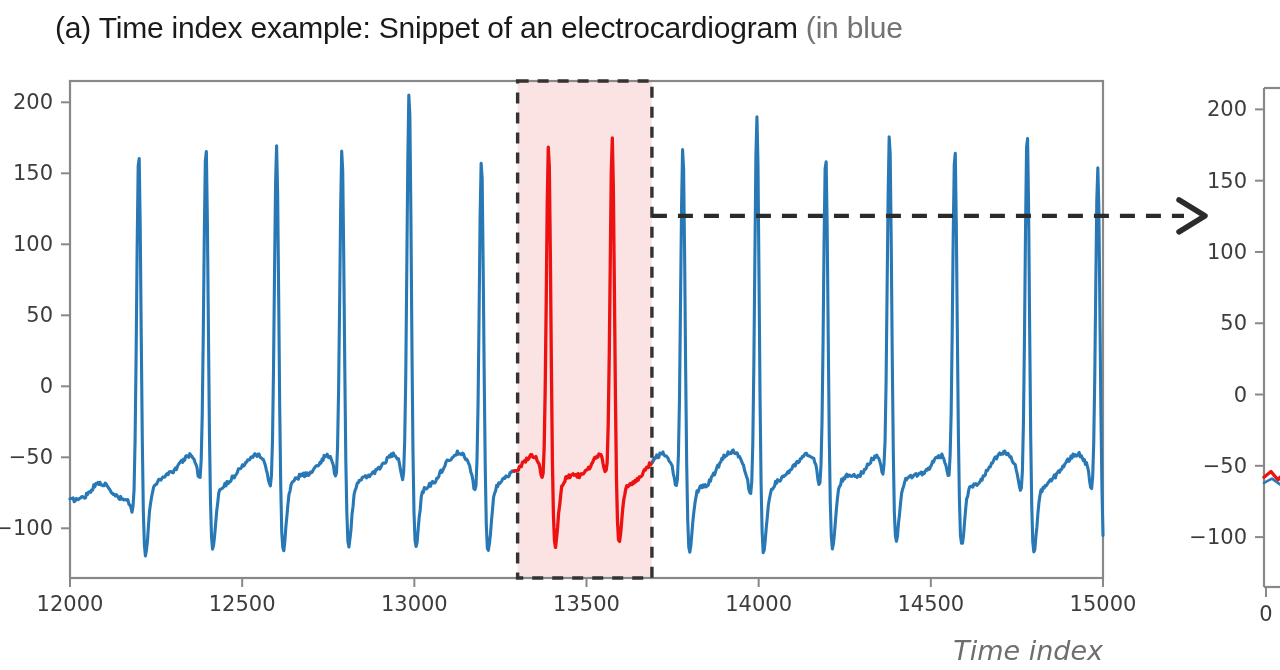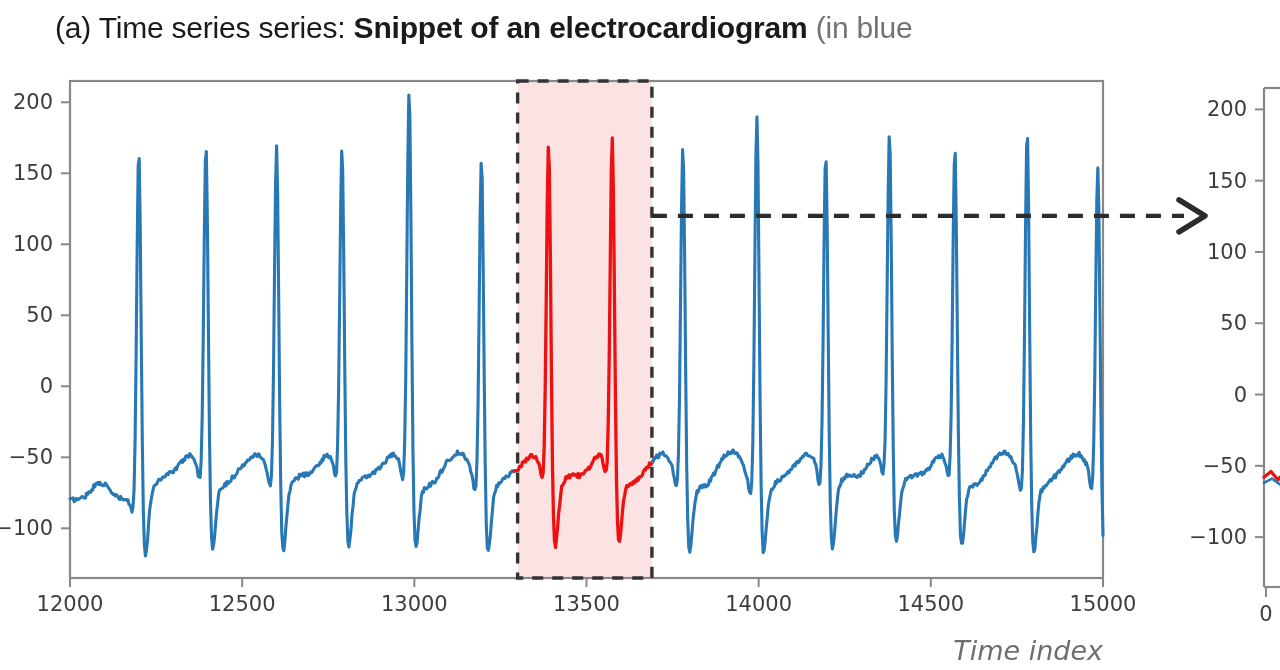--- a/index.html
+++ b/index.html
@@ -21,21 +21,21 @@
     left: 55px;
     top: 5px;
     width: 1280px;
     white-space: nowrap;
     font-size: 30px;
     line-height: 46px;
     color: #1a1a1a;
     letter-spacing: -0.2px;
   }
   #figure-title .plain   { font-weight: 400; }
-  #figure-title .strong  { font-weight: 700; }
+  #figure-title .strong  { font-weight: 400; }
   #figure-title .blue    { font-weight: 400; }
 
   
   #figure-canvas {
     position: absolute;
     left: 0;
     top: 0;
     width: 1280px;
     height: 670px;
   }
@@ -50,21 +50,21 @@
     font-family: "DejaVu Sans", sans-serif;
     font-size: 27px;
     font-style: italic;
     fill: #6e6e6e;
   }
 </style>
 </head>
 <body>
 
 <div id="figure-title" style="color: rgb(26, 26, 26);">
-  <span class="plain">(a) Time series series: </span><span class="strong">Snippet of an electrocardiogram</span><span class="blue" style="color: #737373;"> (in blue</span>
+  <span class="plain">(a) Time index example: </span><span class="strong">Snippet of an electrocardiogram</span><span class="blue" style="color: #737373;"> (in blue</span>
 </div>
 
 <svg id="figure-canvas" viewBox="0 0 1280 670" xmlns="http://www.w3.org/2000/svg">
 
   <g>
 
     <rect id="highlight-band" x="517.6333333333333" y="81" width="134.29000000000008" height="497" fill="#fbe3e3"></rect>
 
     <rect x="70" y="81" width="1033" height="497" fill="none" stroke="#888888" stroke-width="2.2"></rect>
 

